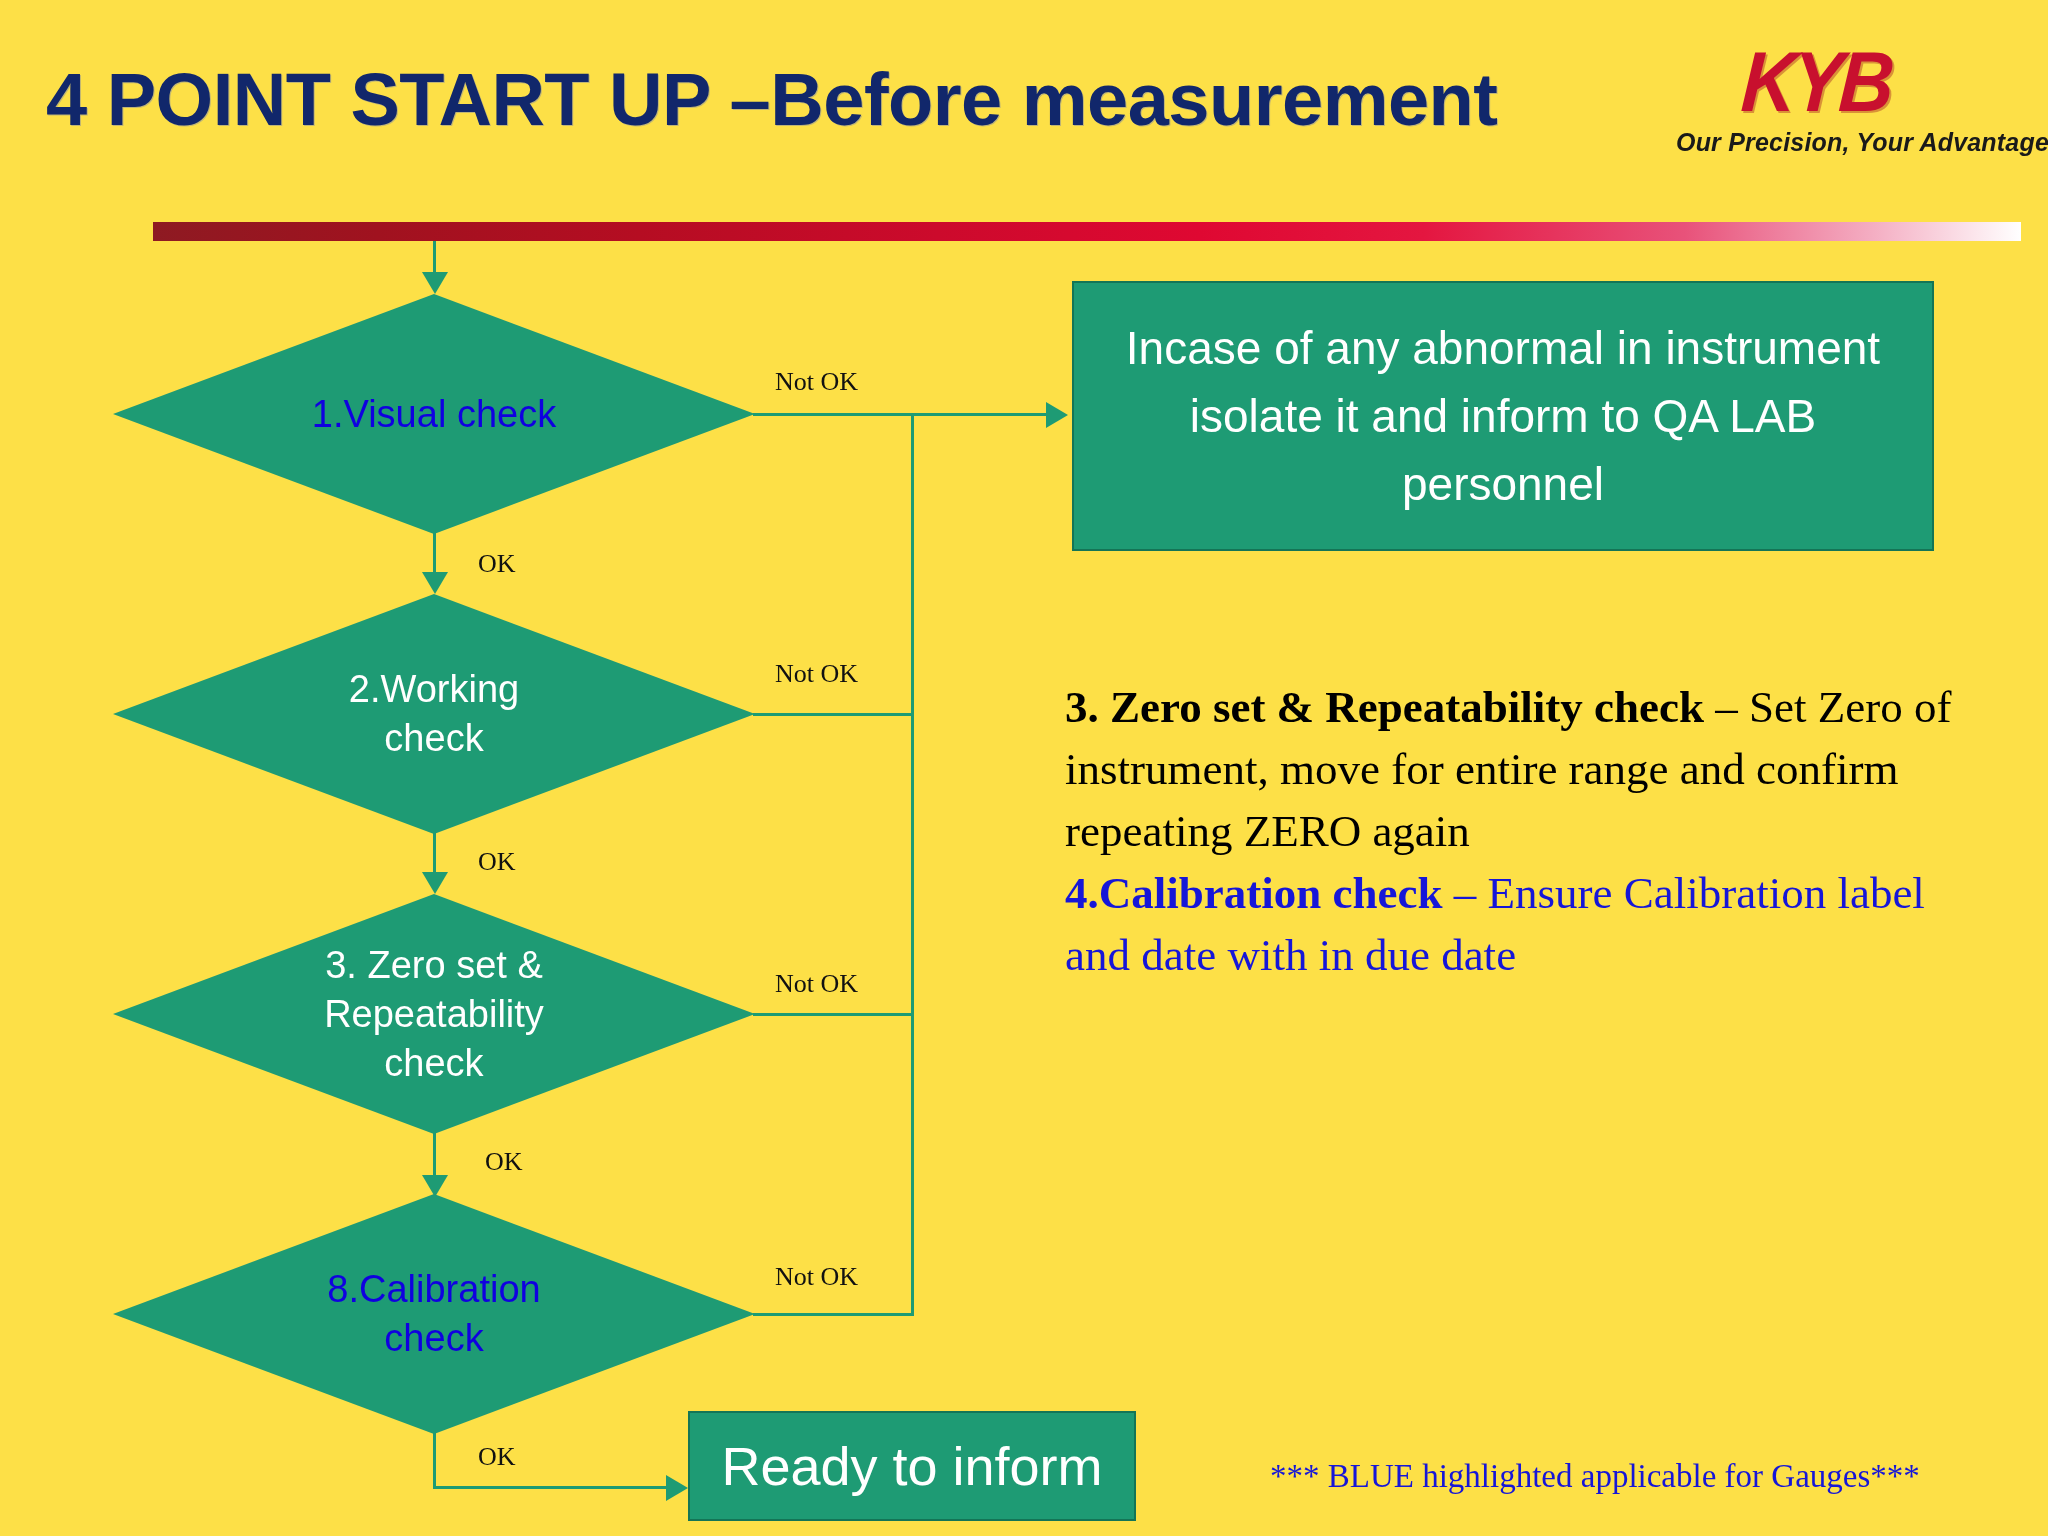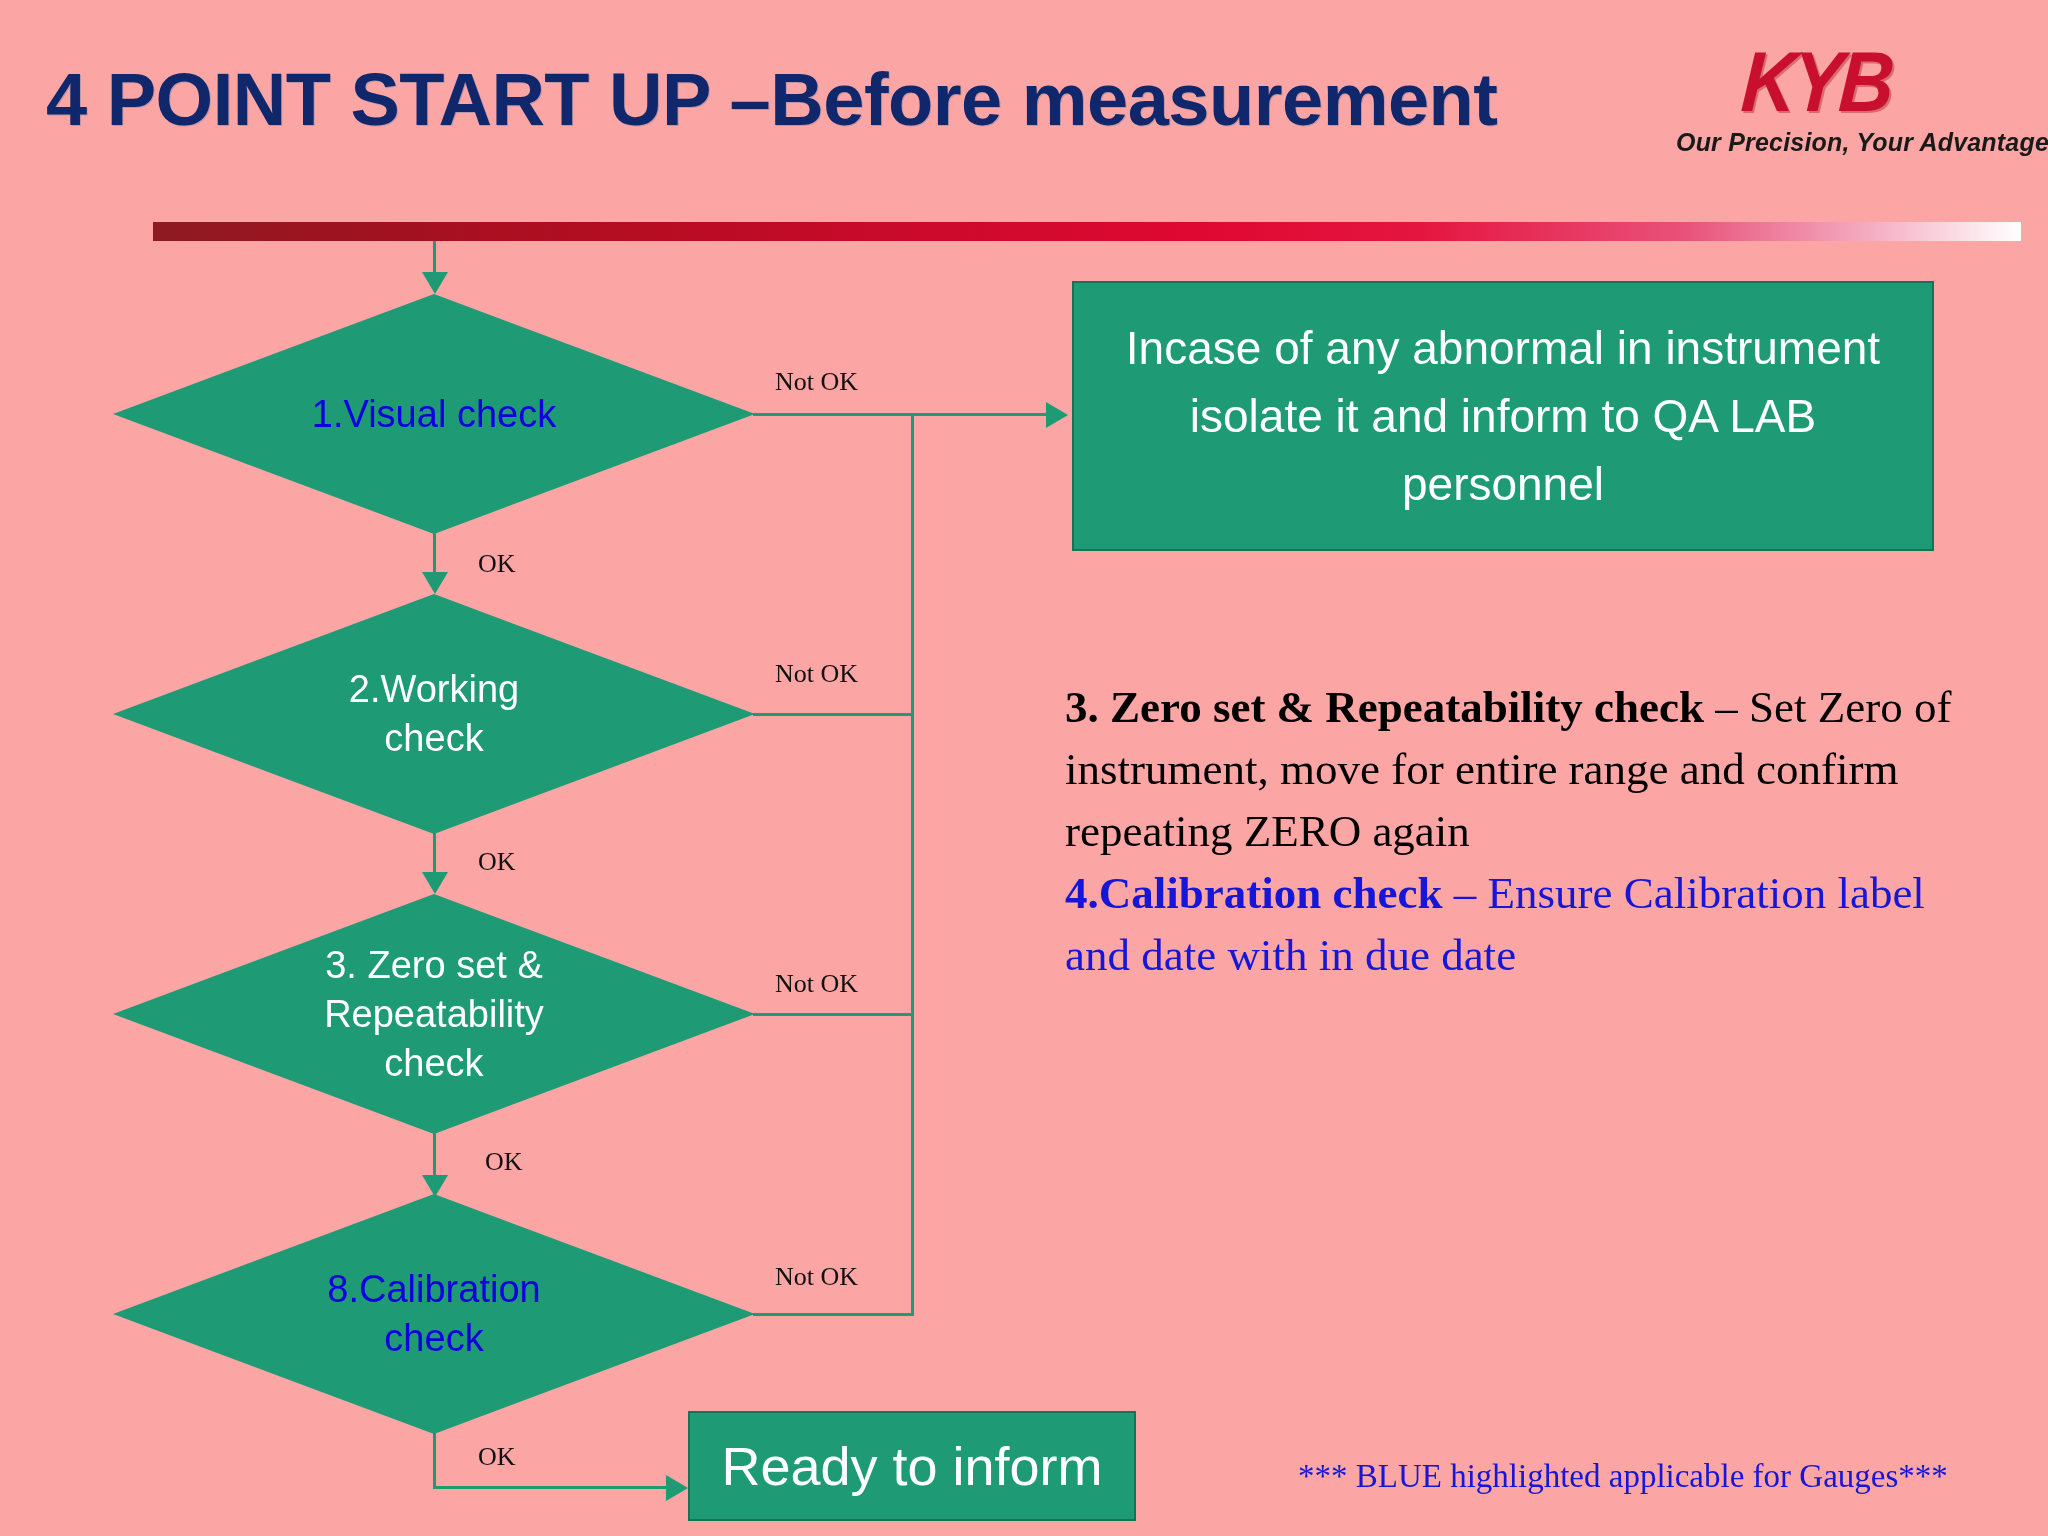--- a/index.html
+++ b/index.html
@@ -4,21 +4,21 @@
 <style>
   html, body {
     margin: 0;
     padding: 0;
     background: #ffffff;
   }
   #slide {
     position: relative;
     width: 2048px;
     height: 1536px;
-    background: #fca5a5;
+    background: #fde047;
     overflow: hidden;
     font-family: "Liberation Sans", sans-serif;
   }
 
   
   #slide-title {
     position: absolute;
     left: 46px;
     top: 58px;
     width: 1520px;
@@ -180,21 +180,21 @@
     font-size: 45px;
     line-height: 62px;
   }
   #notes p { margin: 0; }
   .n-blue  { color: #1616D8; }
   .n-black { color: #000000; }
   .n-blue b, .n-black b { font-weight: bold; }
 
   #footnote {
     position: absolute;
-    left: 1298px;
+    left: 1270px;
     top: 1456px;
     width: 700px;
     font-family: "Liberation Serif", serif;
     font-size: 33px;
     line-height: 40px;
     color: #1616D8;
     white-space: nowrap;
   }
 </style>
 </head>

